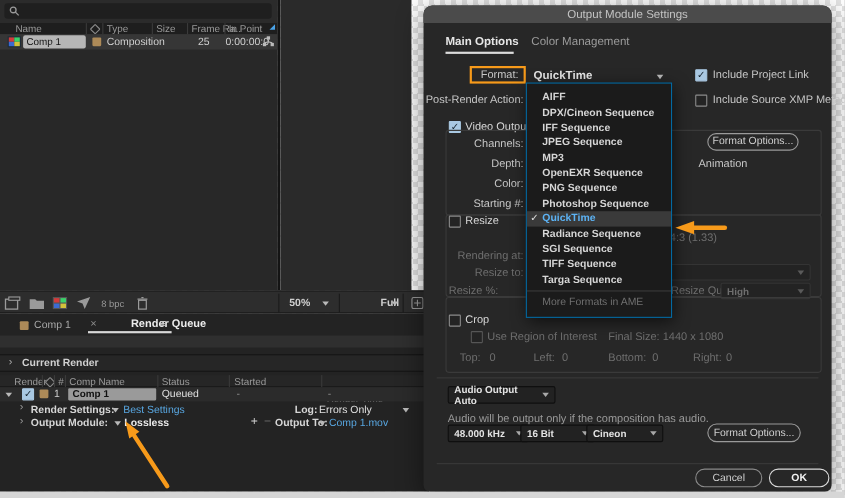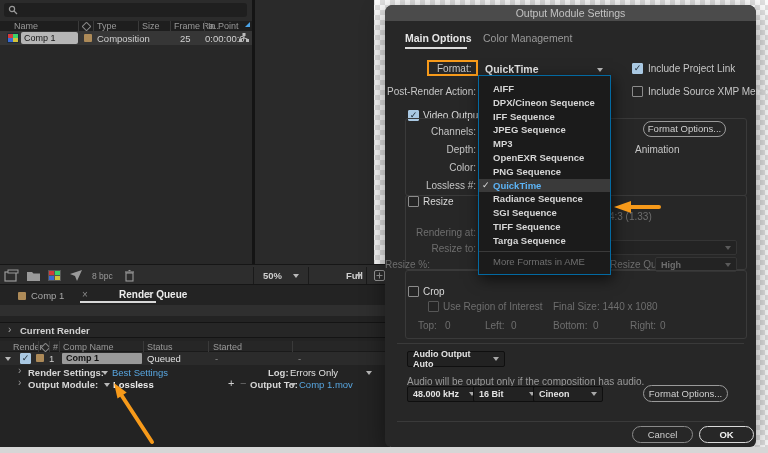--- a/index.html
+++ b/index.html
@@ -216,31 +216,31 @@
     <span class="cb" style="left:247px;top:81px;"></span>
     <span class="t lbl" style="left:263px;top:81px;">Include Source XMP Metadata</span>
 
     <span class="cb on" style="left:23px;top:105px;">✓</span>
     <span class="t" style="left:38px;top:105px;color:#d8d8d8;">Video Output</span>
 
     <div class="grp" style="left:20px;top:113px;width:340px;height:76px;"></div>
     <span class="t lbl" style="left:0;top:121px;width:91px;text-align:right;">Channels:</span>
     <span class="t lbl" style="left:0;top:139px;width:91px;text-align:right;">Depth:</span>
     <span class="t lbl" style="left:0;top:157px;width:91px;text-align:right;">Color:</span>
-    <span class="t lbl" style="left:0;top:175px;width:91px;text-align:right;">Lossless #:</span>
+    <span class="t lbl" style="left:0;top:175px;width:91px;text-align:right;">Starting #:</span>
     <div class="pill" style="left:258px;top:116px;width:81px;height:14px;line-height:14px;"><span>Format Options...</span></div>
     <span class="t lbl" style="left:250px;top:139px;">Animation</span>
 
     <div class="grp" style="left:20px;top:190px;width:340px;height:73px;"></div>
     <span class="cb" style="left:23px;top:191px;"></span>
     <span class="t" style="left:38px;top:191px;color:#d8d8d8;">Resize</span>
     <span class="t dim" style="left:130px;top:206px;">Lock Aspect Ratio to 4:3 (1.33)</span>
     <span class="t dim" style="left:0;top:222px;width:91px;text-align:right;">Rendering at:</span>
     <span class="t dim" style="left:0;top:238px;width:91px;text-align:right;">Resize to:</span>
-    <span class="t dim" style="left:0;top:254px;width:91px;text-align:left;">Resize %:</span>
+    <span class="t dim" style="left:0;top:254px;width:91px;text-align:center;">Resize %:</span>
     <div class="selbox d" style="left:96px;top:235px;width:244px;height:13px;">
         <span></span>
         <span class="tri"></span>
       </div>
     <span class="t dim" style="left:225px;top:254px;">Resize Quality:</span>
     <div class="selbox d" style="left:270px;top:252px;width:70px;height:13px;">
         <span>High</span>
         <span class="tri"></span>
       </div>
 
@@ -284,20 +284,21 @@
     <div class="pill" style="left:314px;top:421px;width:53px;height:15px;line-height:15px;border-color:#dadada;color:#f2f2f2;font-weight:bold;"><span>OK</span></div>
 
     <div id="fmt-menu">
       <div class="mi">AIFF</div>
       <div class="mi">DPX/Cineon Sequence</div>
       <div class="mi">IFF Sequence</div>
       <div class="mi">JPEG Sequence</div>
       <div class="mi">MP3</div>
       <div class="mi">OpenEXR Sequence</div>
       <div class="mi">PNG Sequence</div>
+      <div class="mi">Photoshop Sequence</div>
       <div class="mi sel">
         <span class="ck">✓</span>
         <span>QuickTime</span>
       </div>
       <div class="mi">Radiance Sequence</div>
       <div class="mi">SGI Sequence</div>
       <div class="mi">TIFF Sequence</div>
       <div class="mi">Targa Sequence</div>
       <div class="msep"></div>
       <div class="mi foot">More Formats in AME</div>

